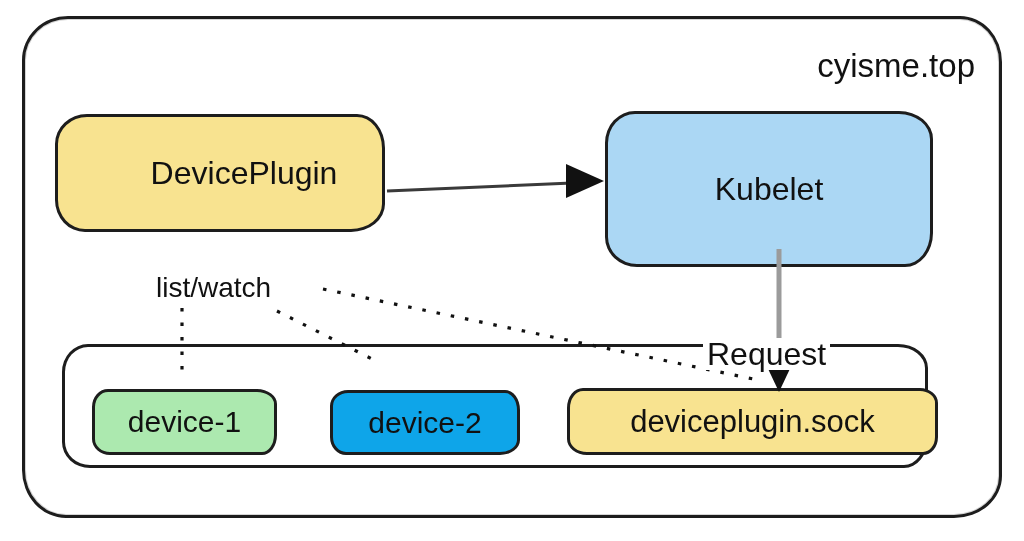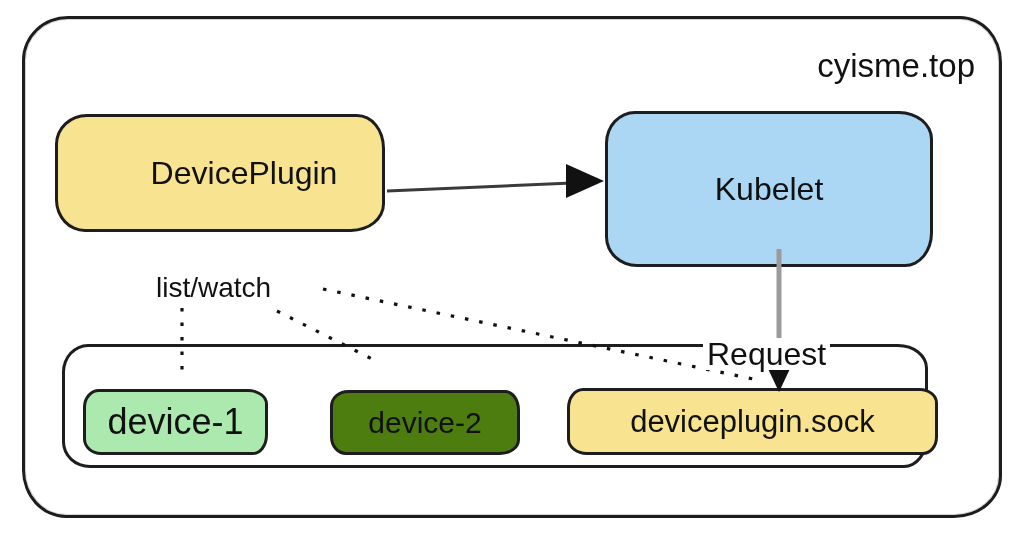--- a/index.html
+++ b/index.html
@@ -38,23 +38,23 @@
     border-radius: 32px 28px 34px 30px / 30px 34px 28px 32px;
     font-size: 32px;
     padding-left: 48px;
   }
   #kubelet-box {
     left: 605px; top: 111px; width: 328px; height: 156px;
     border-radius: 30px 34px 28px 32px / 32px 28px 34px 30px;
     font-size: 32px;
   }
   #device1-box {
-    left: 83px; top: 389px; width: 185px; height: 66px;
+    left: 92px; top: 389px; width: 185px; height: 66px;
     border-radius: 16px 20px 15px 18px / 18px 15px 20px 16px;
-    font-size: 36px;
+    font-size: 30px;
   }
   #device2-box {
     left: 330px; top: 390px; width: 190px; height: 65px;
     border-radius: 18px 15px 20px 16px / 16px 20px 15px 18px;
     font-size: 30px;
   }
   #socket-box {
     left: 567px; top: 388px; width: 371px; height: 67px;
     border-radius: 16px 18px 15px 20px / 20px 15px 18px 16px;
     font-size: 31px;
@@ -116,21 +116,21 @@
   </div>
 
   <div class="box" id="kubelet-box" style="background-color: rgb(171, 215, 244);">
     <span>Kubelet</span>
   </div>
 
   <div class="box" id="device1-box" style="background-color: rgb(172, 233, 175);">
     <span>device-1</span>
   </div>
 
-  <div class="box" id="device2-box" style="background-color: #4d7c0f;">
+  <div class="box" id="device2-box" style="background-color: #0ea5e9;">
     <span>device-2</span>
   </div>
 
   <div class="box" id="socket-box" style="background-color: rgb(248, 227, 144);">
     <span>deviceplugin.sock</span>
   </div>
 
   <svg id="edges-overlay" viewBox="0 0 1024 541" xmlns="http://www.w3.org/2000/svg">
 
     <line x1="387" y1="191" x2="572" y2="183" stroke="#3a3a3a" stroke-width="3"></line>

